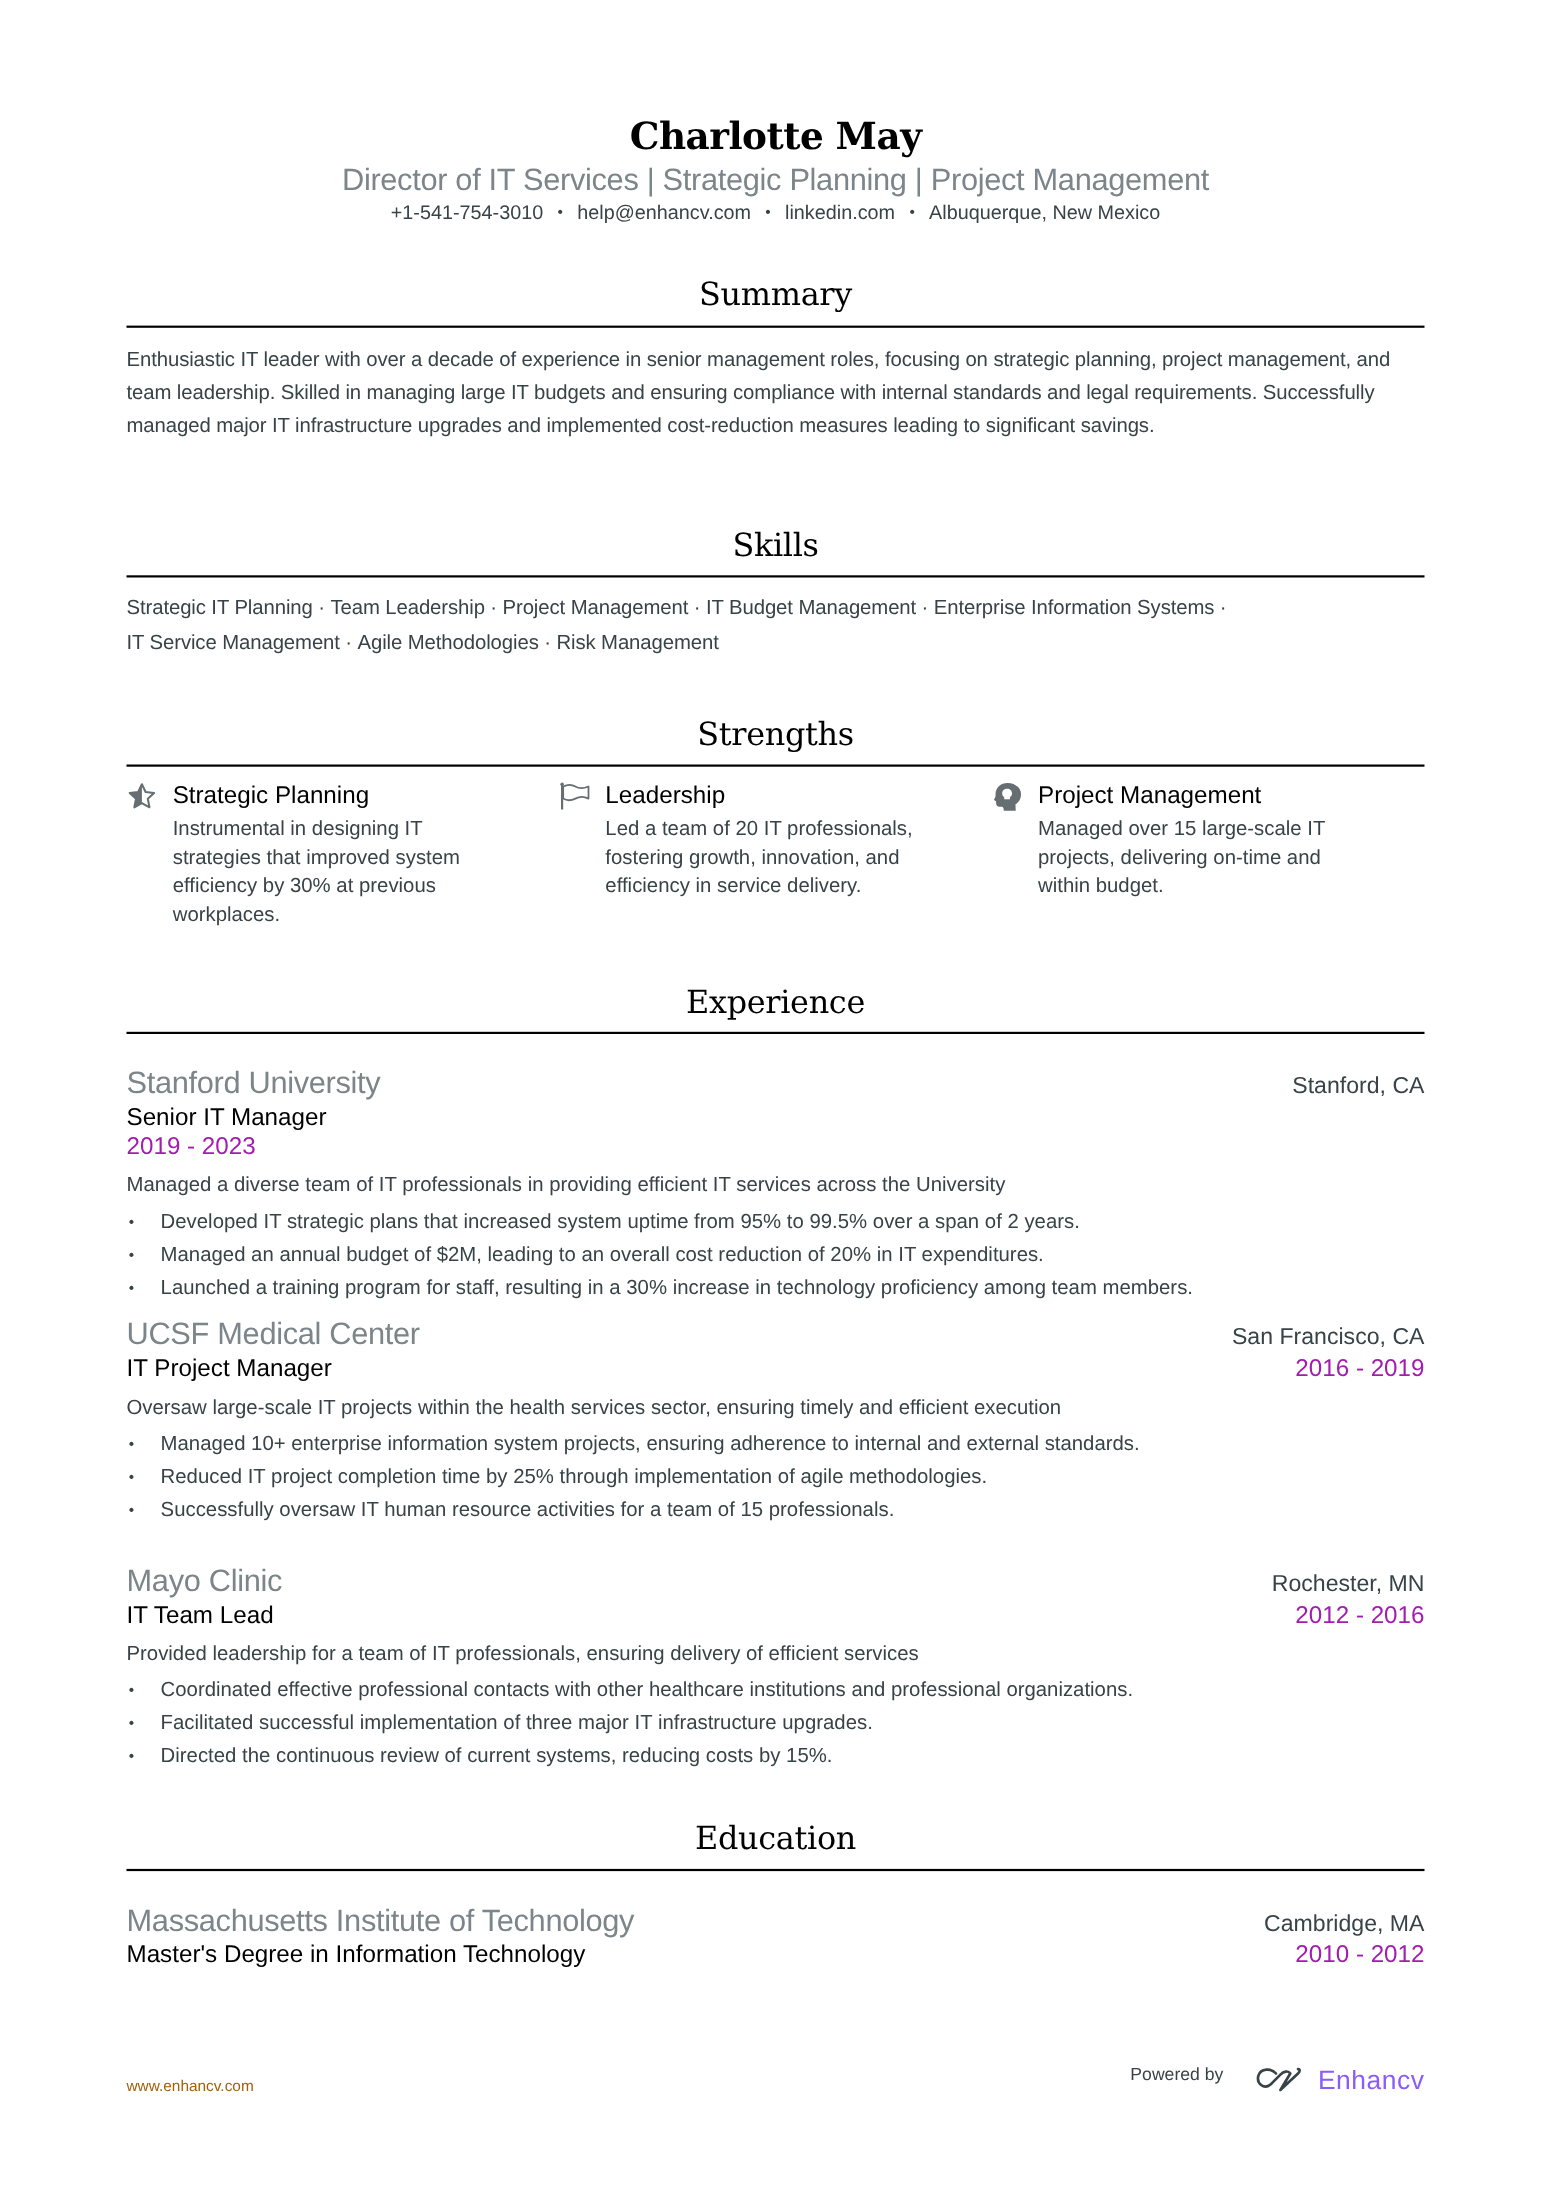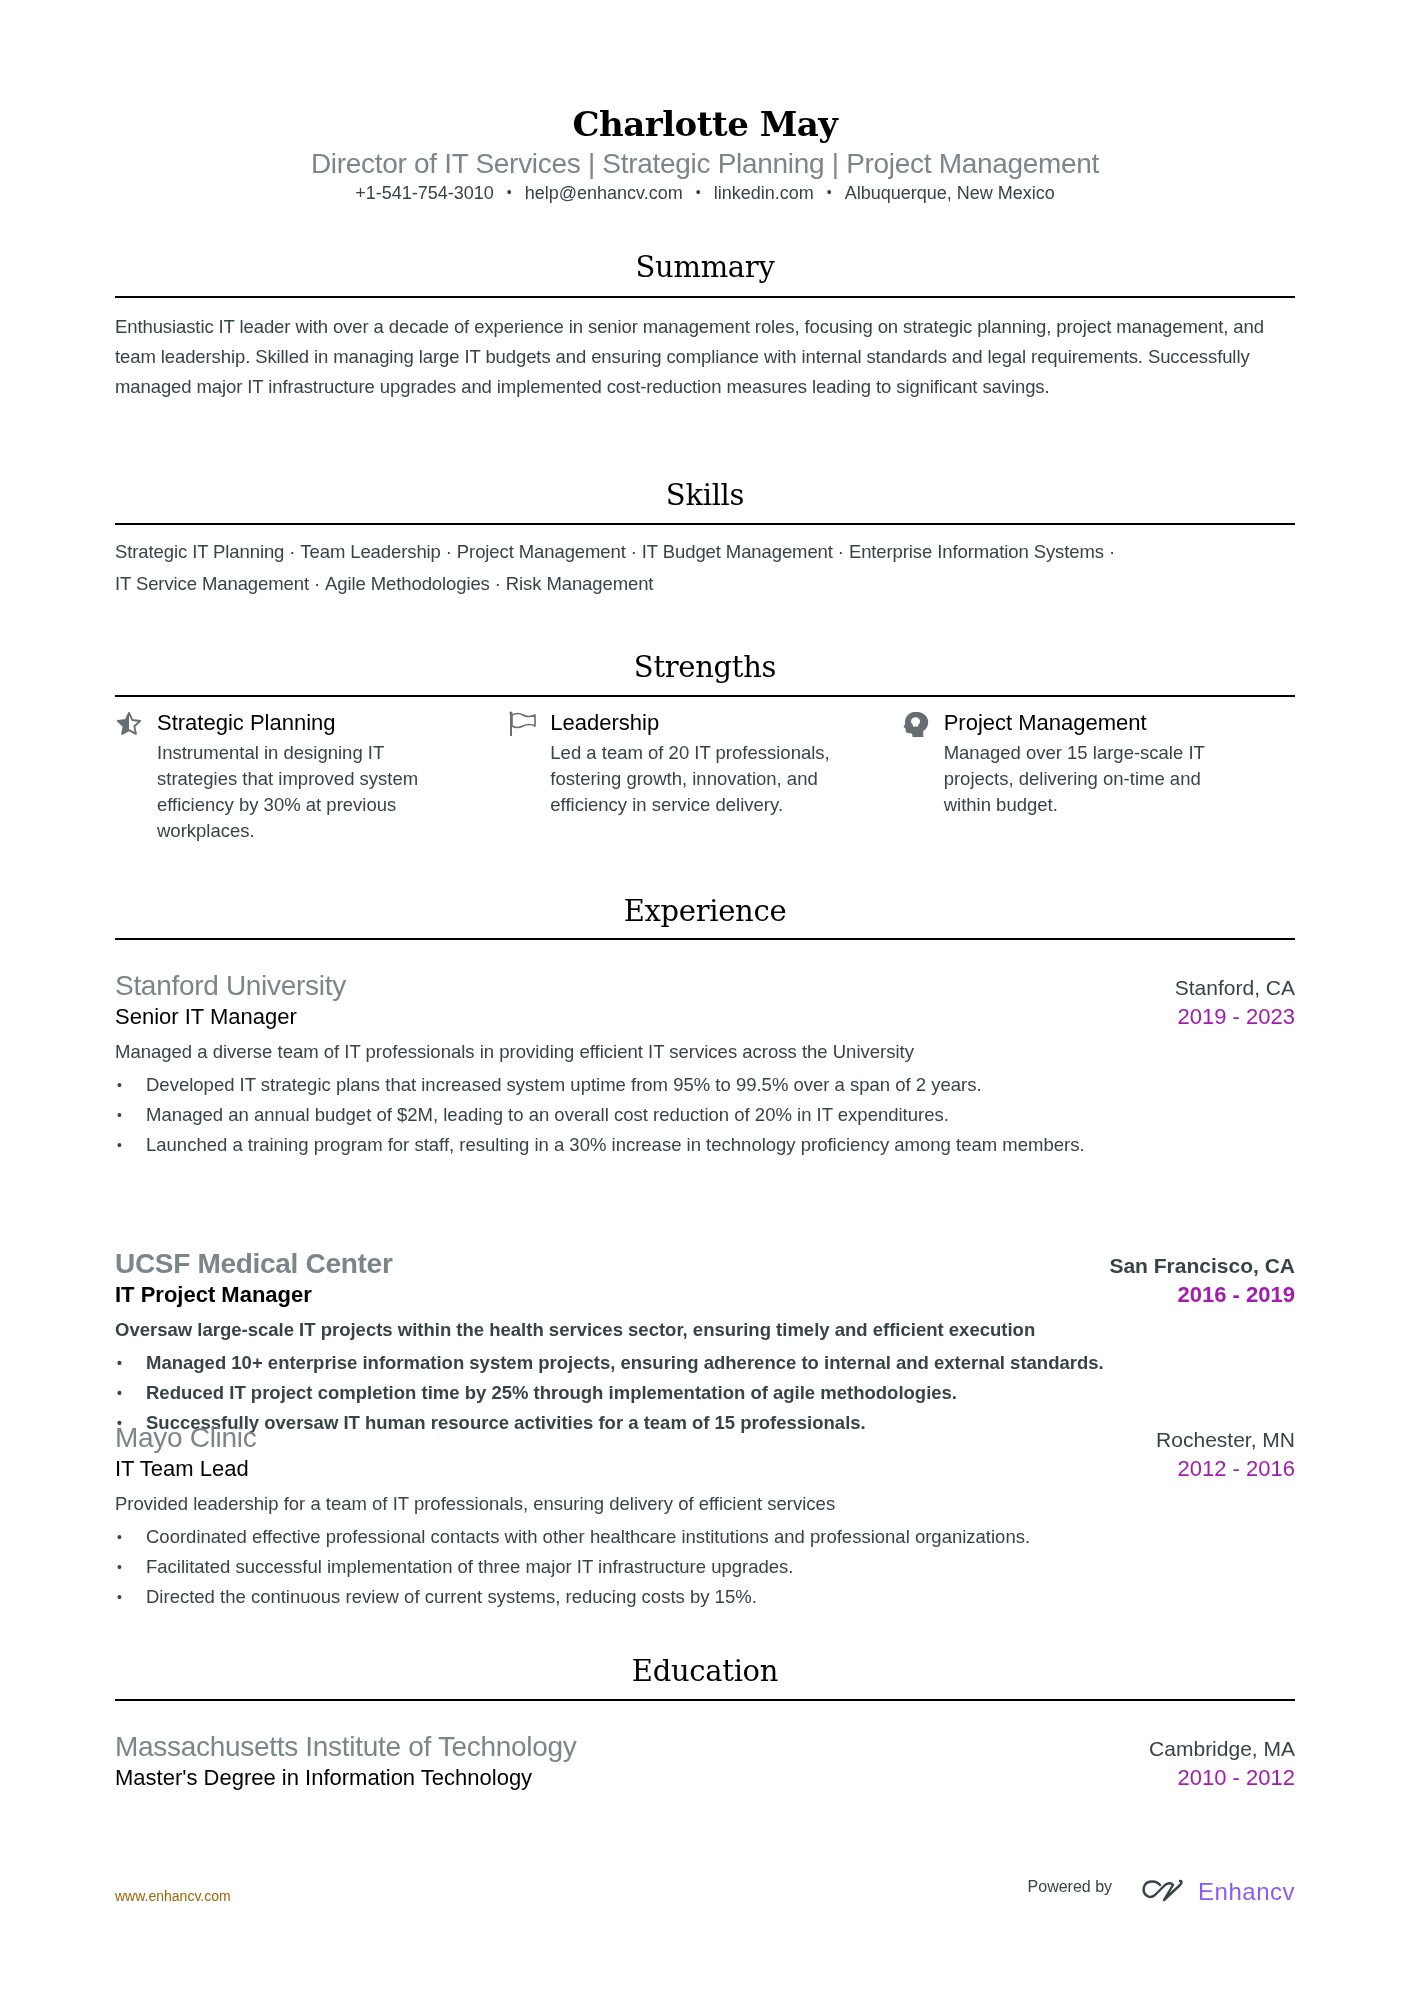--- a/index.html
+++ b/index.html
@@ -136,33 +136,33 @@
   </div>
 
   <div class="section-head" style="top:894px;">Experience</div>
   <div class="rule" style="top:938px;"></div>
 
   <div class="entry" style="top:952px;">
     <div class="row">
       <span class="org">Stanford University</span>
       <span class="loc">Stanford, CA</span>
     </div>
-    <div class="row" style="margin-top:2px;">
+    <div class="row" style="margin-top:2px;flex-direction:column;">
       <span class="role">Senior IT Manager</span>
       <span class="dates">2019 - 2023</span>
     </div>
     <div class="desc">Managed a diverse team of IT professionals in providing efficient IT services across the University</div>
     <ul class="bullets">
       <li>Developed IT strategic plans that increased system uptime from 95% to 99.5% over a span of 2 years.</li>
       <li>Managed an annual budget of $2M, leading to an overall cost reduction of 20% in IT expenditures.</li>
       <li>Launched a training program for staff, resulting in a 30% increase in technology proficiency among team members.</li>
     </ul>
   </div>
 
-  <div class="entry" style="top:1230px;font-weight:bold;">
+  <div class="entry" style="top:1180px;">
     <div class="row">
       <span class="org">UCSF Medical Center</span>
       <span class="loc">San Francisco, CA</span>
     </div>
     <div class="row" style="margin-top:2px;">
       <span class="role">IT Project Manager</span>
       <span class="dates">2016 - 2019</span>
     </div>
     <div class="desc">Oversaw large-scale IT projects within the health services sector, ensuring timely and efficient execution</div>
     <ul class="bullets">

